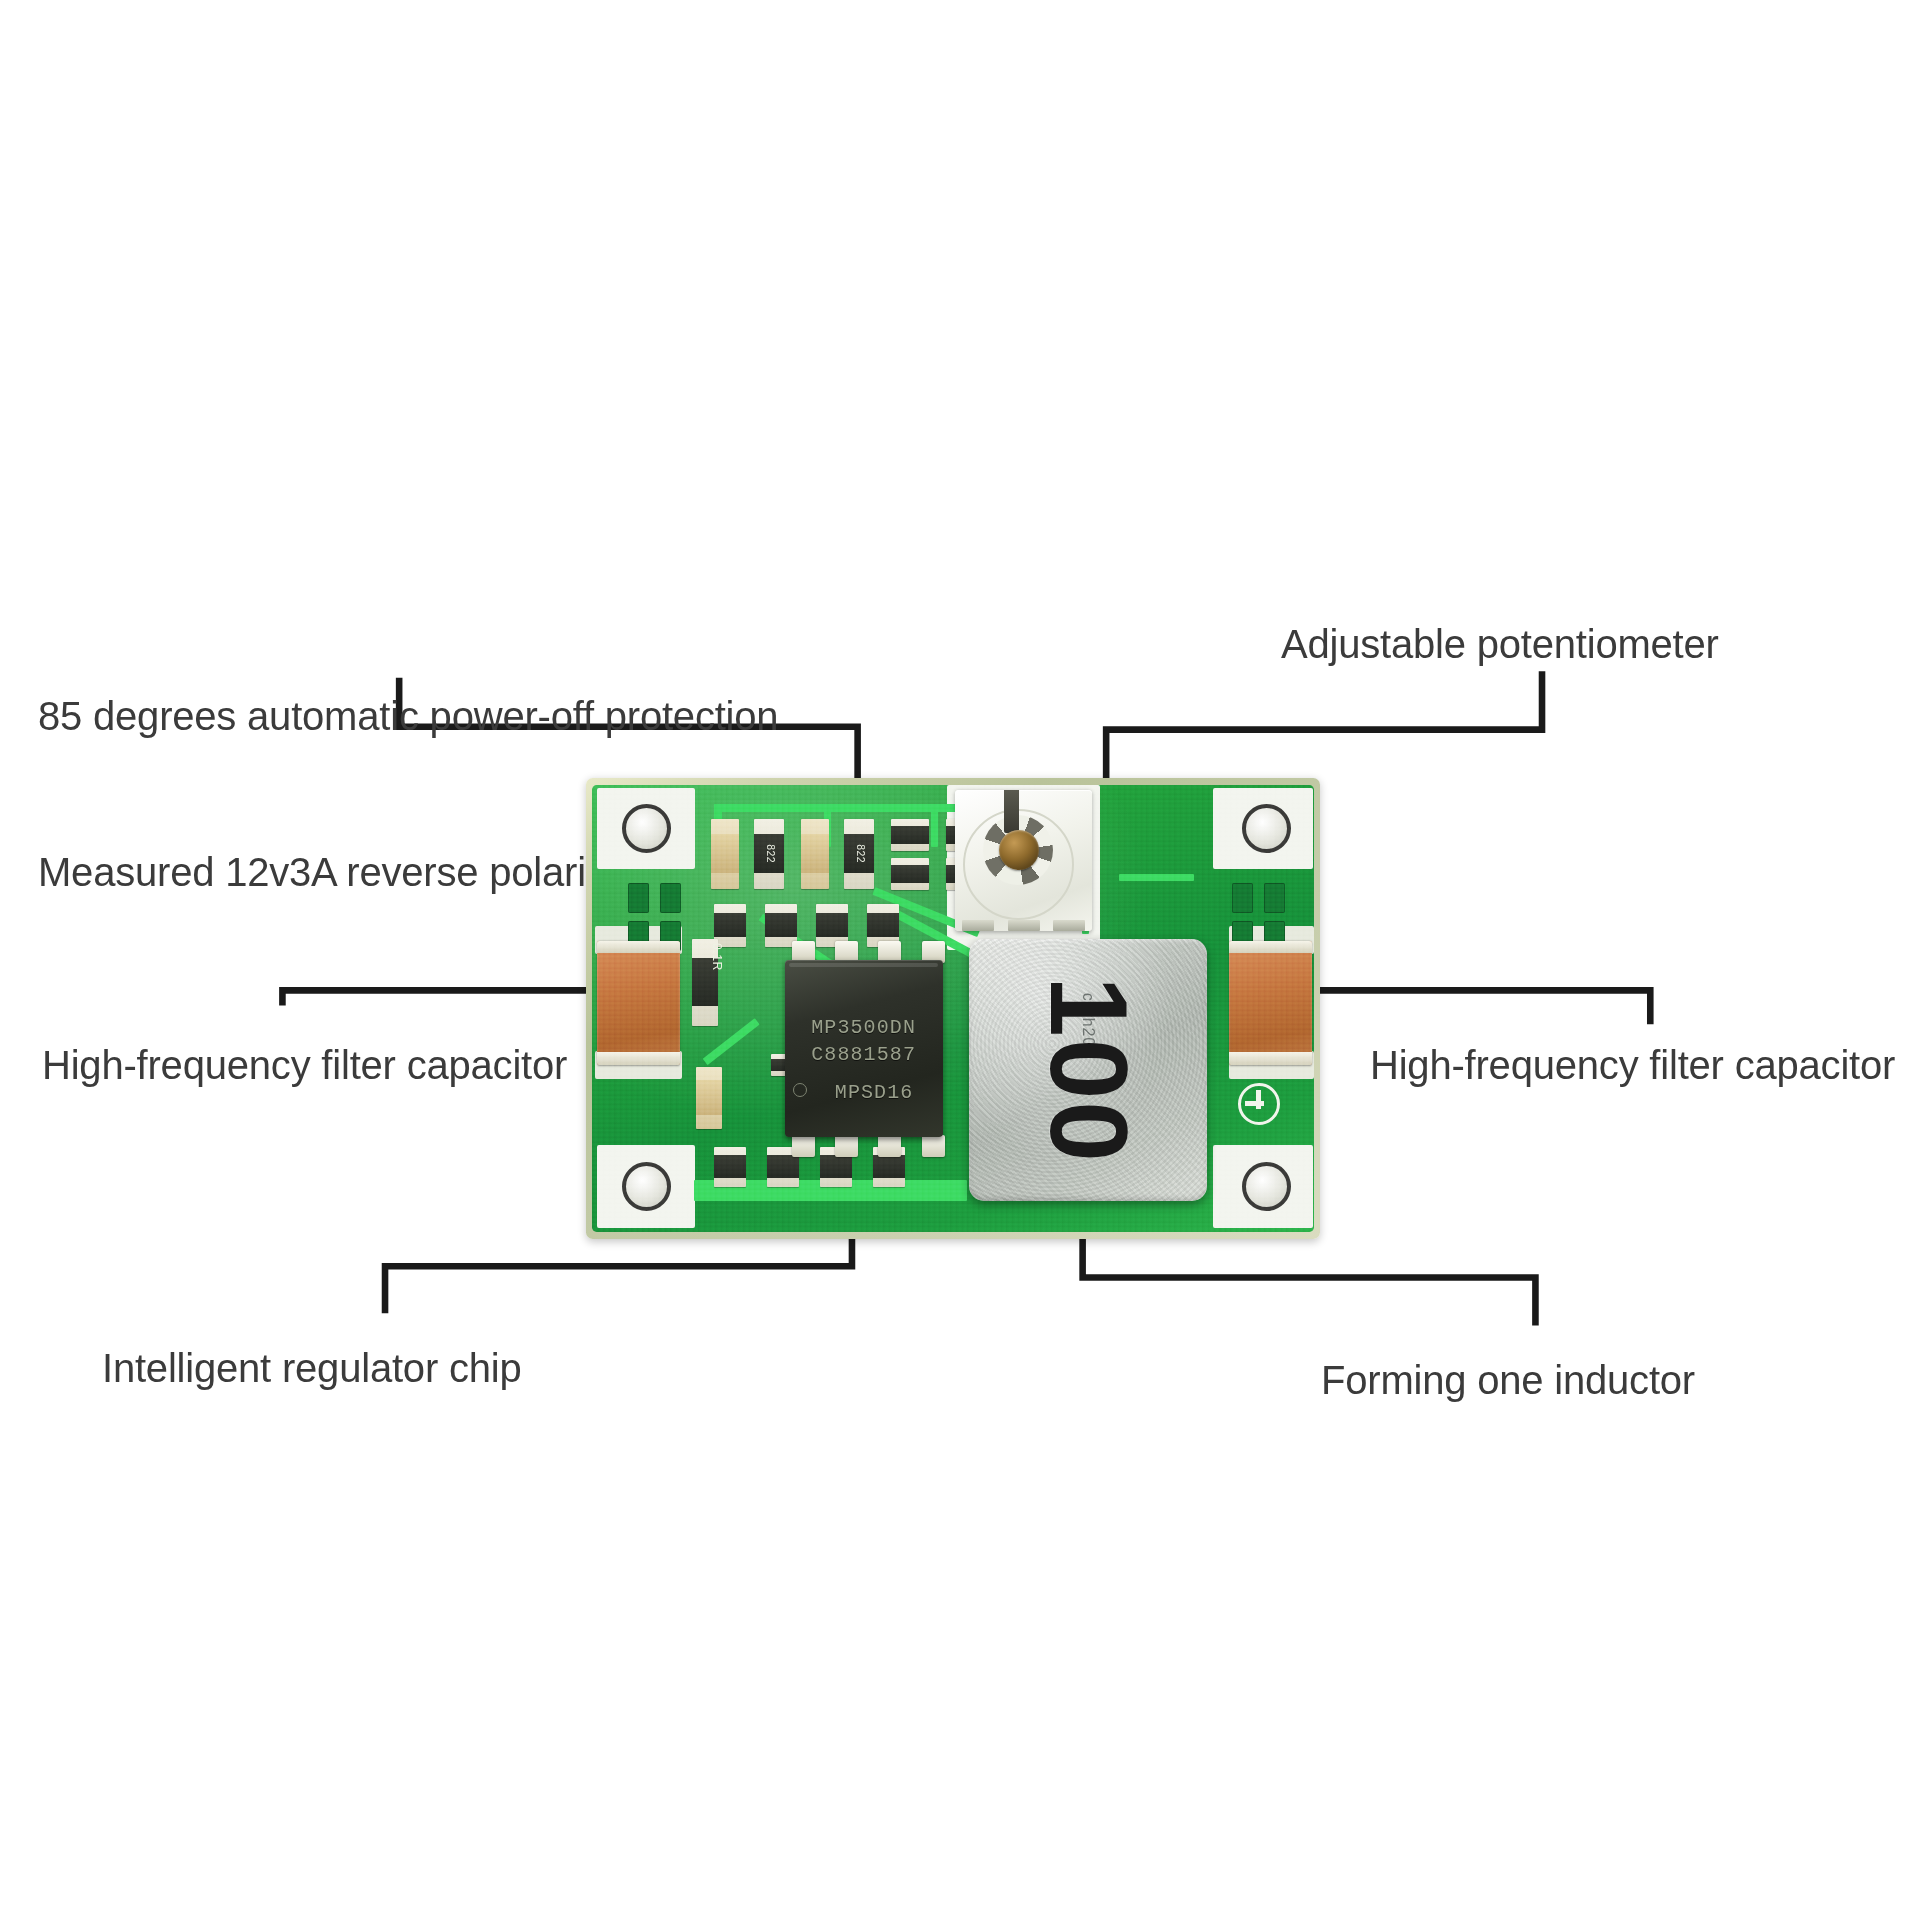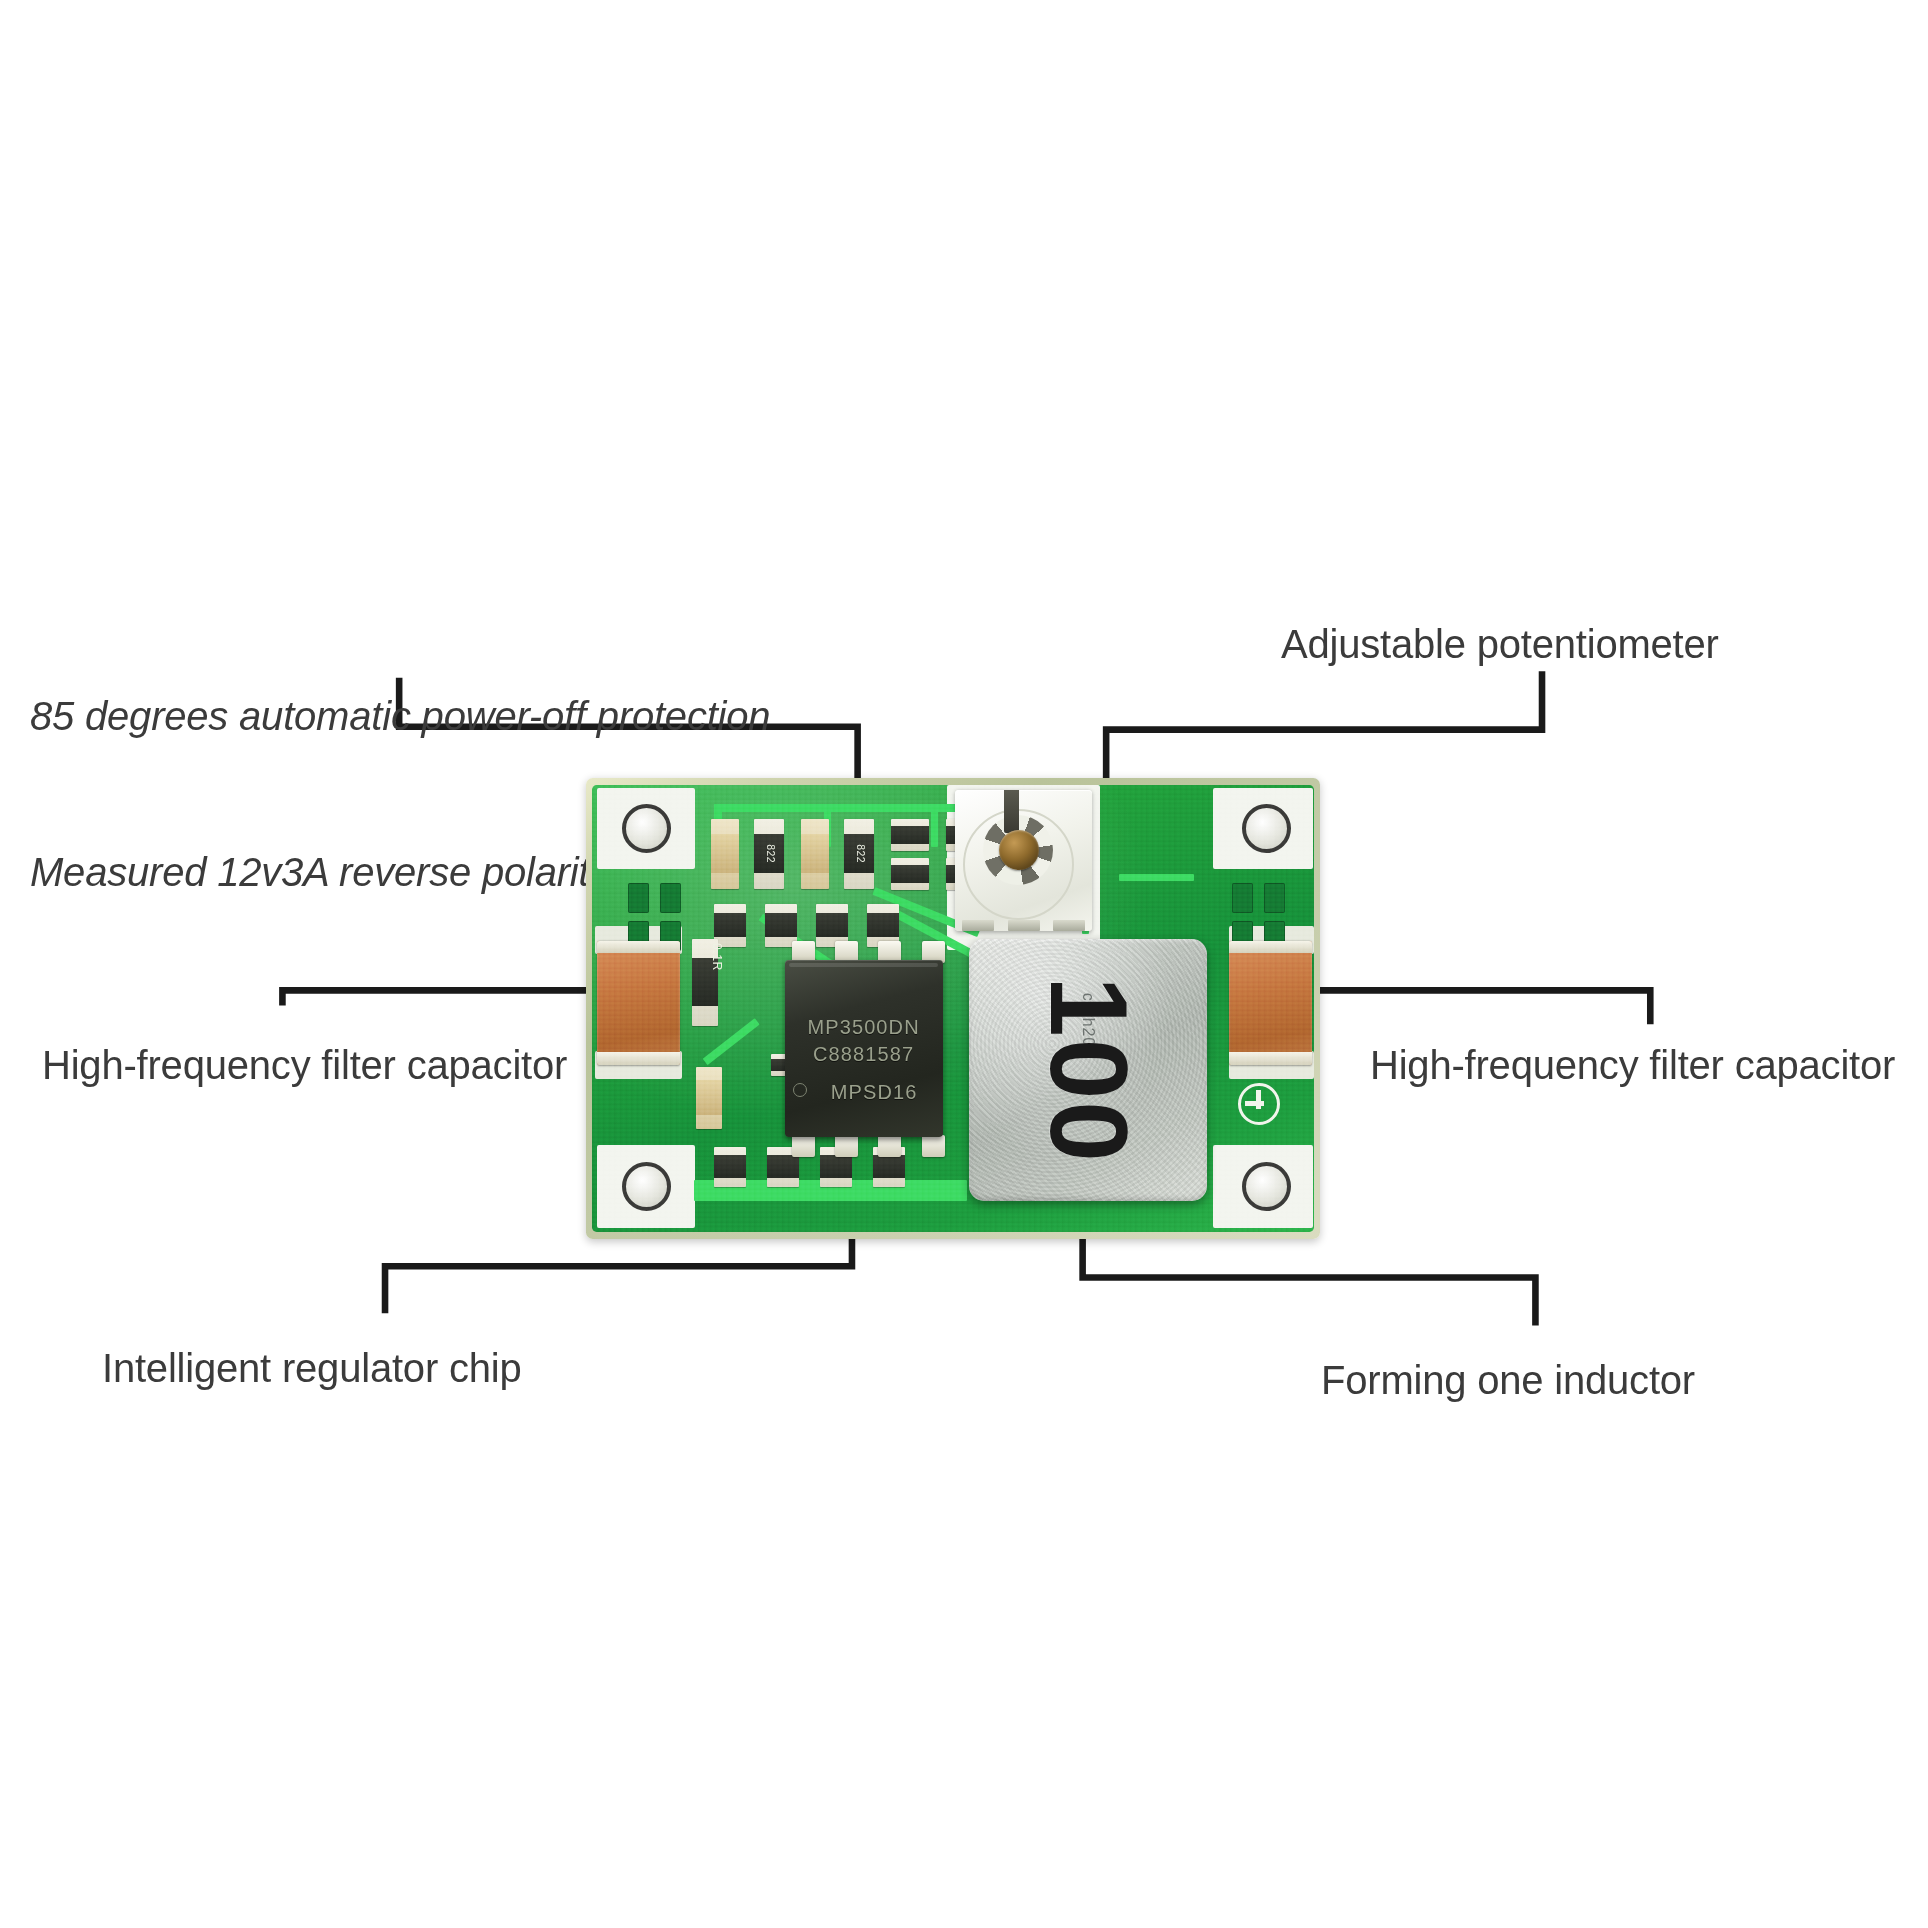--- a/index.html
+++ b/index.html
@@ -16,21 +16,21 @@
   
   .anno{
     position:absolute;
     color:#3b3b3b;
     font-size:40px;
     line-height:1.30;
     letter-spacing:-0.2px;
     white-space:pre;
     font-family:"Liberation Sans", sans-serif;
   }
-  .anno.tl{left:30px;top:586px;font-style:italic;}
+  .anno.tl{left:38px;top:586px;}
   .anno.tr{left:1281px;top:618px;}
   .anno.ml{left:42px;top:1039px;}
   .anno.mr{left:1370px;top:1039px;}
   .anno.bl{left:102px;top:1342px;}
   .anno.br{left:1321px;top:1354px;}
 
   
   #leaders{position:absolute;left:0;top:0;width:1928px;height:1928px;pointer-events:none;}
 
   
@@ -137,21 +137,21 @@
     z-index:6;
   }
   #ic .bevel{
     position:absolute;left:4.7px;right:4.7px;top:3.8px;height:3.8px;
     background:rgba(255,255,255,0.13);border-radius:1.9px;
   }
   #ic .mark{
     position:absolute;left:0;right:0;
     text-align:center;
     color:#9aa08c;
-    font-family:Liberation Sans, sans-serif;
+    font-family:Liberation Mono, monospace;
     font-size:20px;
     letter-spacing:1.1px;
     text-shadow:0 0.9px 0 rgba(0,0,0,0.6);
     white-space:nowrap;
   }
   #ic .m1{top:56px;}
   #ic .m2{top:83px;}
   #ic .m3{top:121px;left:21px;text-align:center;}
   #ic .dot{
     position:absolute;left:8.5px;top:123px;width:12.2px;height:12.2px;

